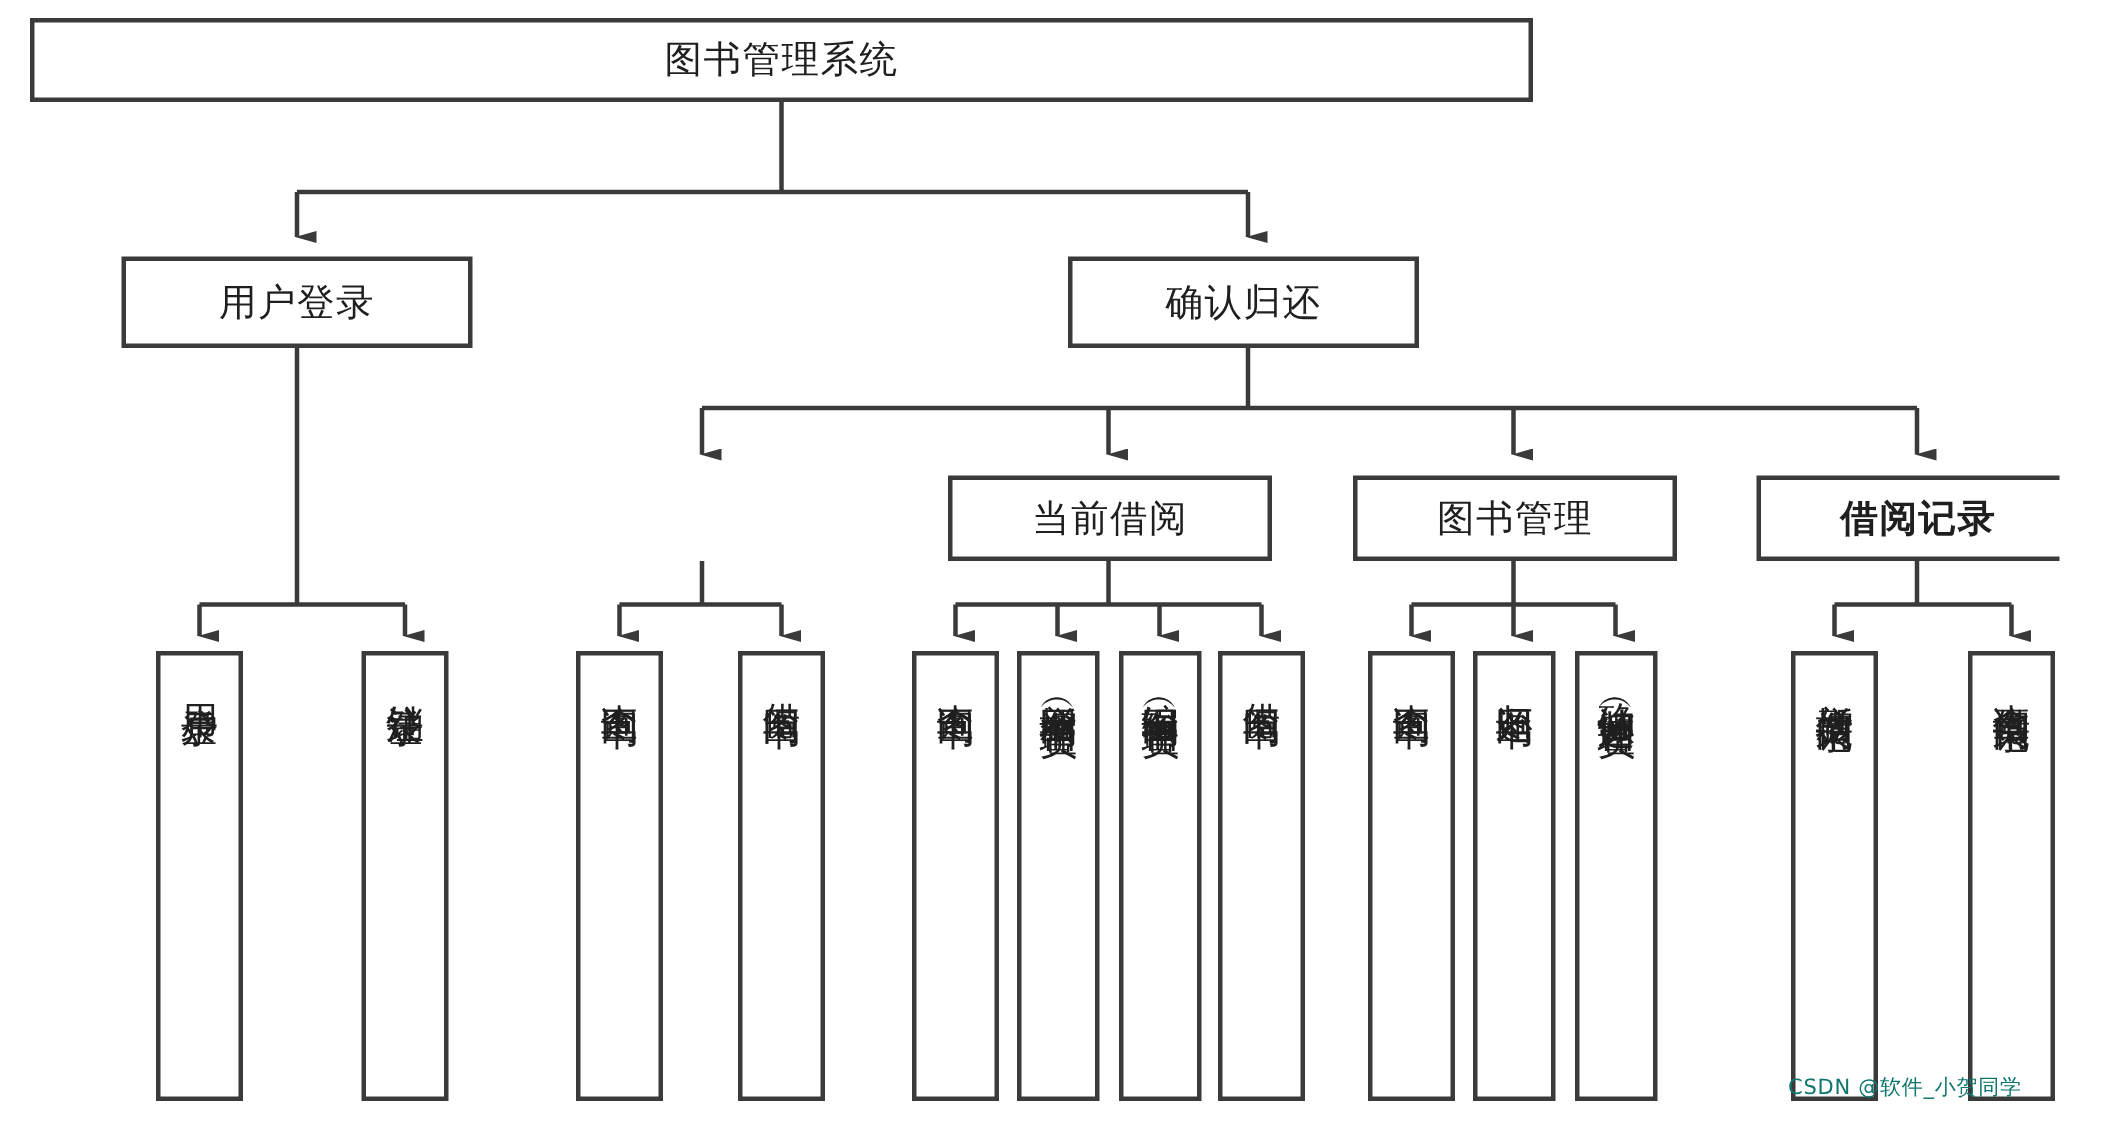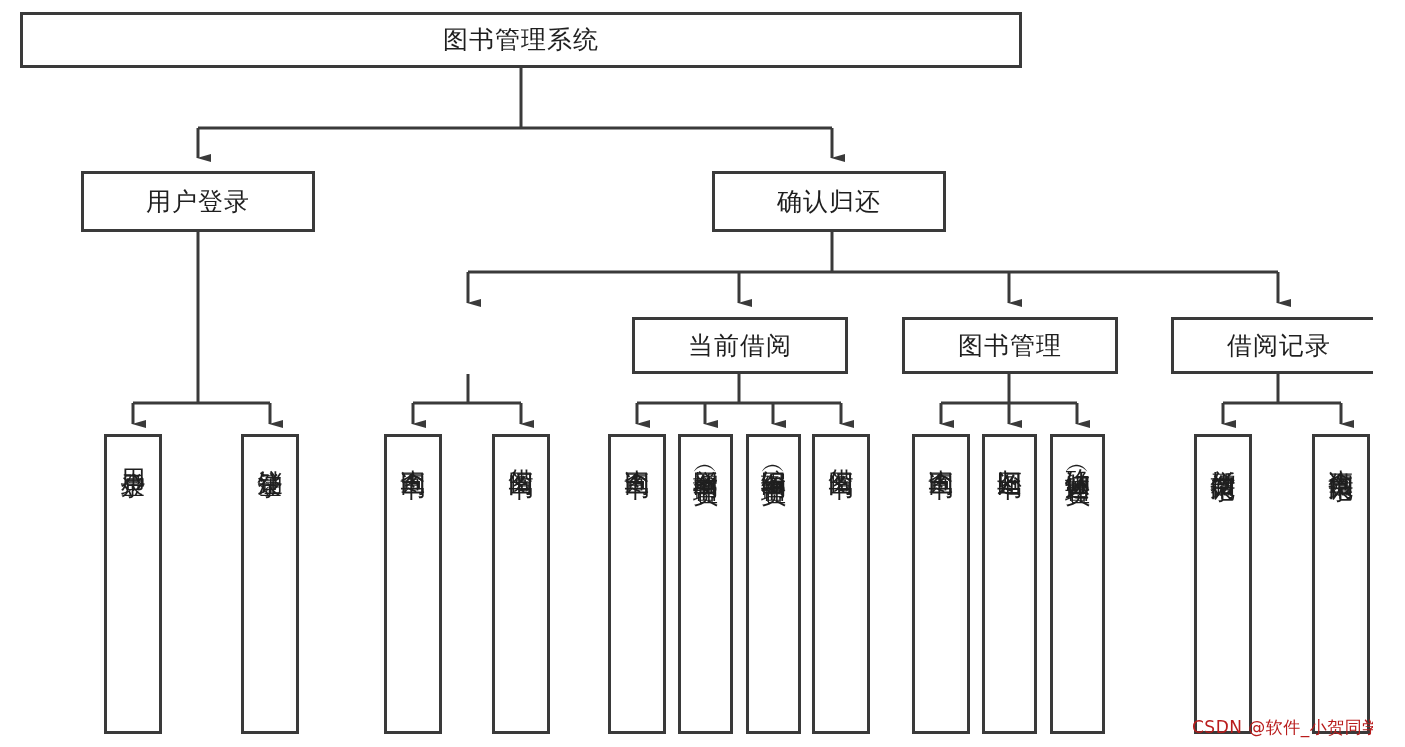--- a/index.html
+++ b/index.html
@@ -54,22 +54,22 @@
     line-height: 1.08;
     writing-mode: vertical-rl;
     text-orientation: upright;
     white-space: nowrap;
     letter-spacing: 2px;
     height: auto;
     margin-top: 6px;
   }
   .watermark {
     position: absolute;
-    font-size: 17px;
-    color: #b91c1c;
+    font-size: 14px;
+    color: #0f766e;
     white-space: nowrap;
     letter-spacing: 0.5px;
   }
 </style>
 </head>
 <body>
 
 <div id="canvas">
 
   <svg id="edges" viewBox="0 0 1405 747">
@@ -132,21 +132,21 @@
   <div class="node" style="left:712px; top:171px; width:234px; height:61px;">
     <span class="label">确认归还</span>
   </div>
 
   <div class="node" style="left:632px; top:317px; width:216px; height:57px;">
     <span class="label">当前借阅</span>
   </div>
   <div class="node" style="left:902px; top:317px; width:216px; height:57px;">
     <span class="label">图书管理</span>
   </div>
-  <div class="node" style="left:1171px; top:317px; width:216px; height:57px;">
+  <div class="node" style="left:1171px; top:317px; width:216px; height:57px;font-weight:bold;">
     <span class="label">借阅记录</span>
   </div>
 
   <div class="node leaf" style="left:104px; top:434px; width:58px; height:300px;">
     <span class="label">用户登录</span>
   </div>
   <div class="node leaf" style="left:241px; top:434px; width:58px; height:300px;">
     <span class="label">注销登录</span>
   </div>
 

